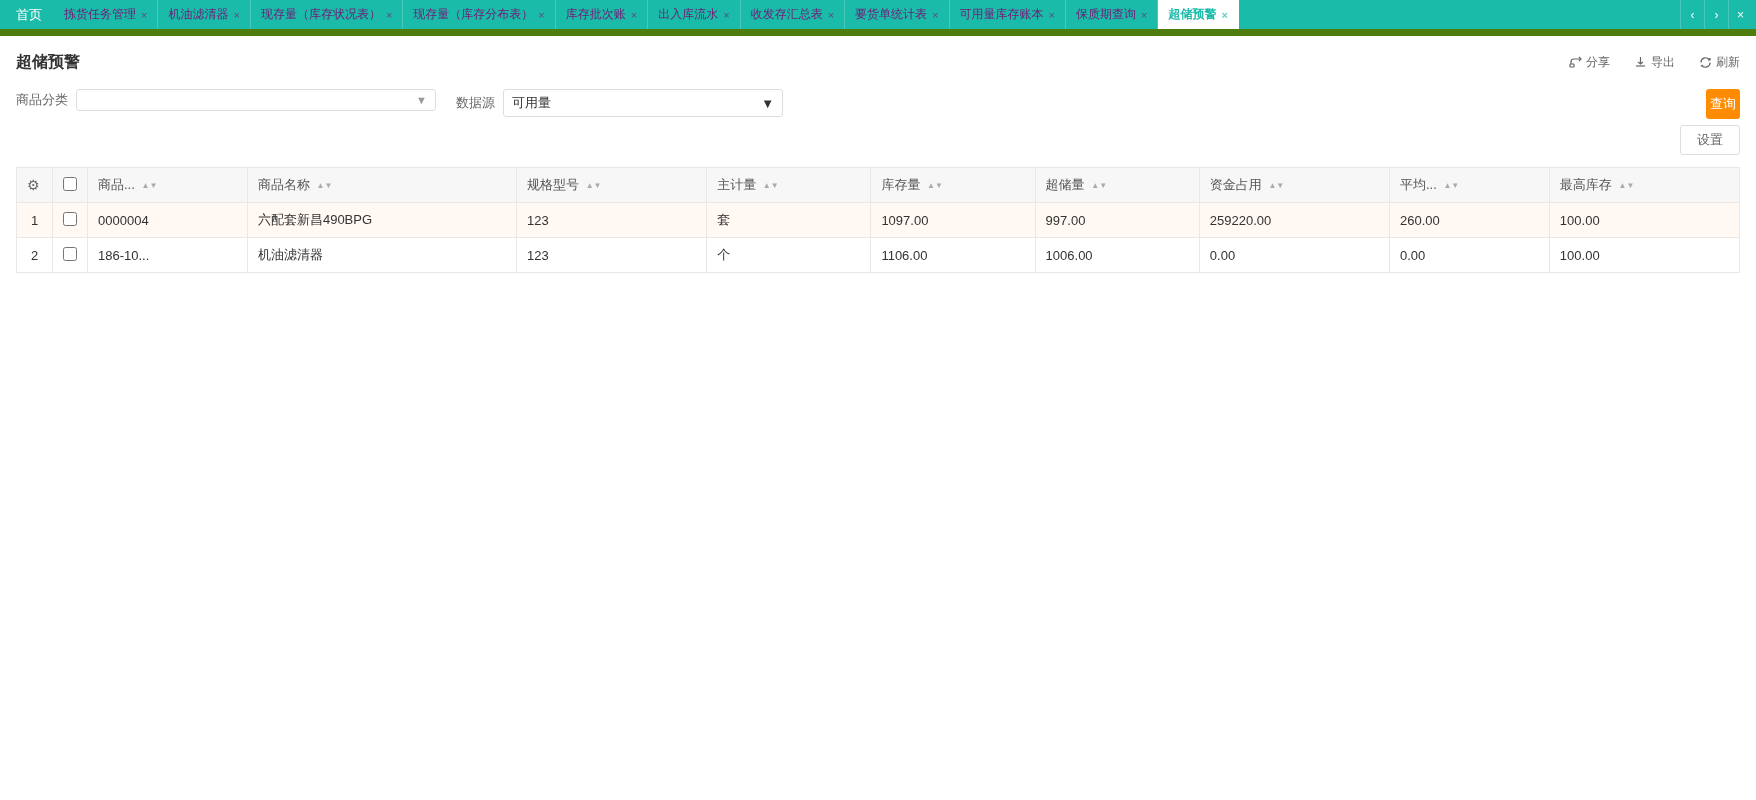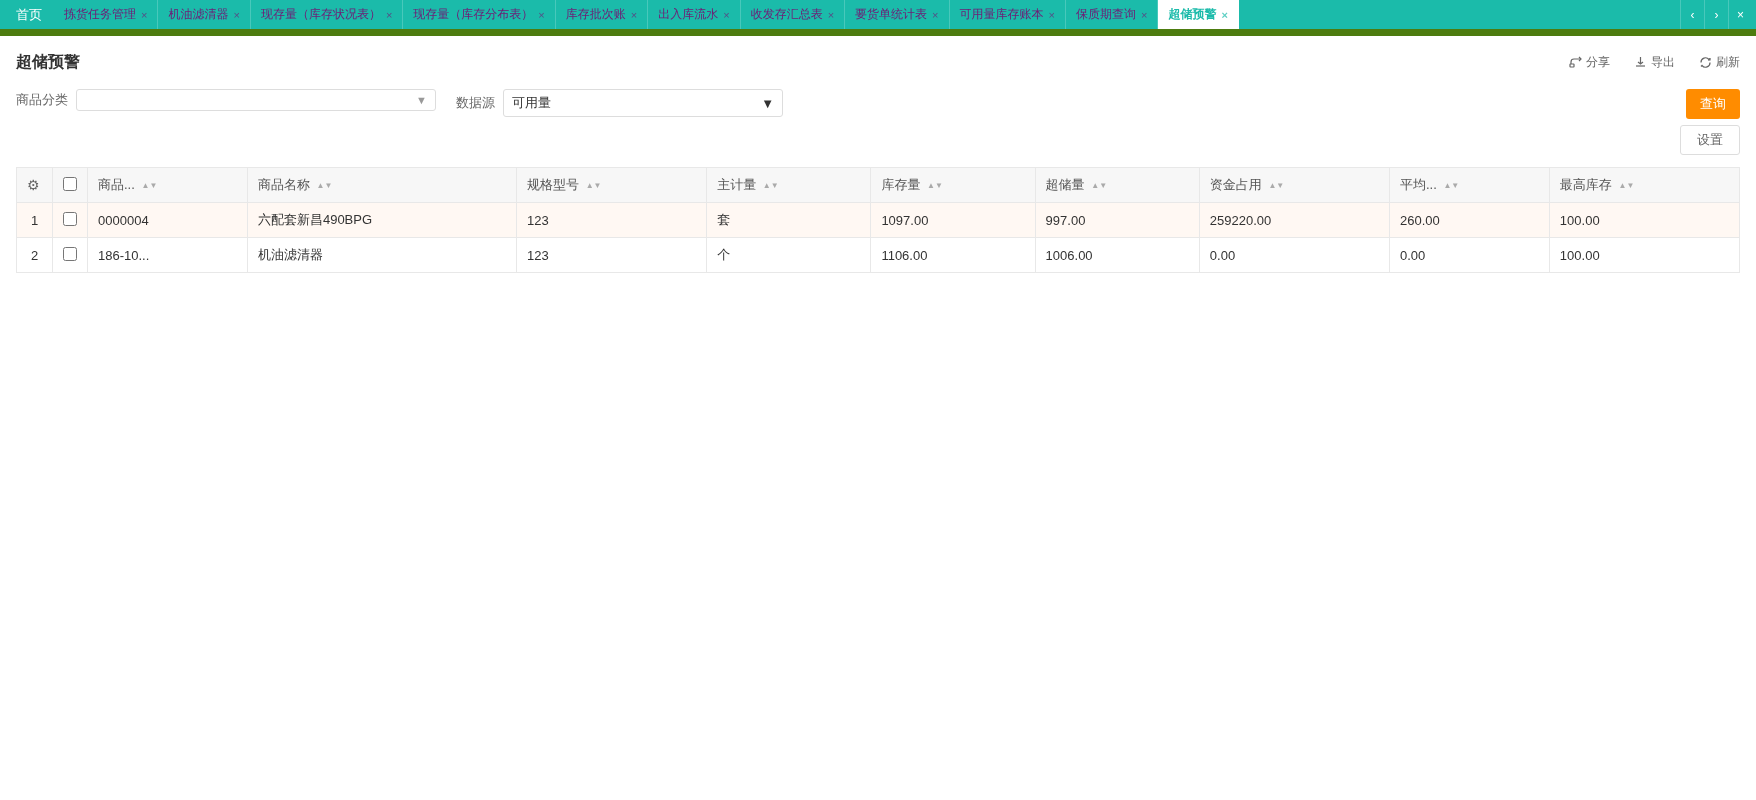--- a/index.html
+++ b/index.html
@@ -131,21 +131,21 @@
       background: #fff;
       cursor: pointer;
       justify-content: space-between;
       font-size: 13px;
     }
     .query-btn {
       background: #ff8c00;
       color: #fff;
       border: none;
       border-radius: 3px;
-      padding: 6px 14px;
+      padding: 6px 4px;
       font-size: 13px;
       cursor: pointer;
       margin-left: auto;
       text-align: center;
     }
     .settings-btn {
       background: #fff;
       color: #666;
       border: 1px solid #ddd;
       border-radius: 3px;

